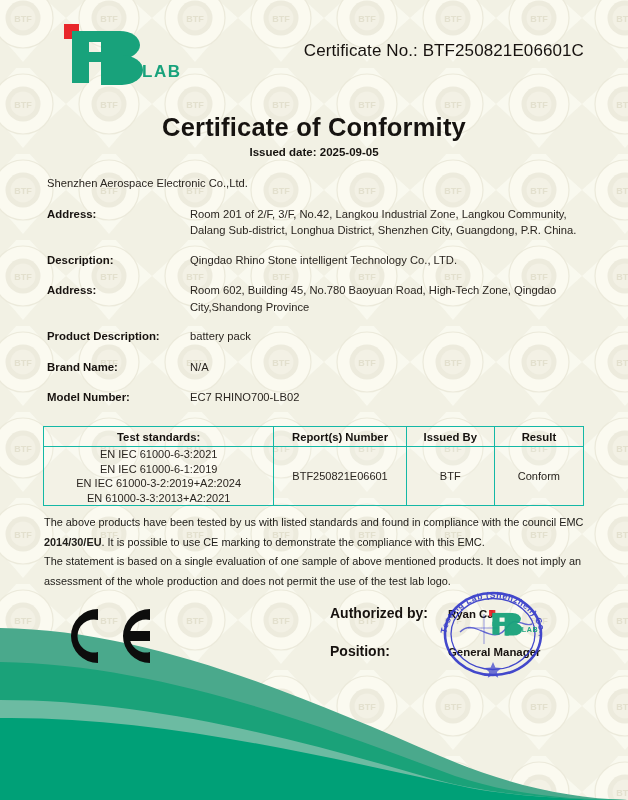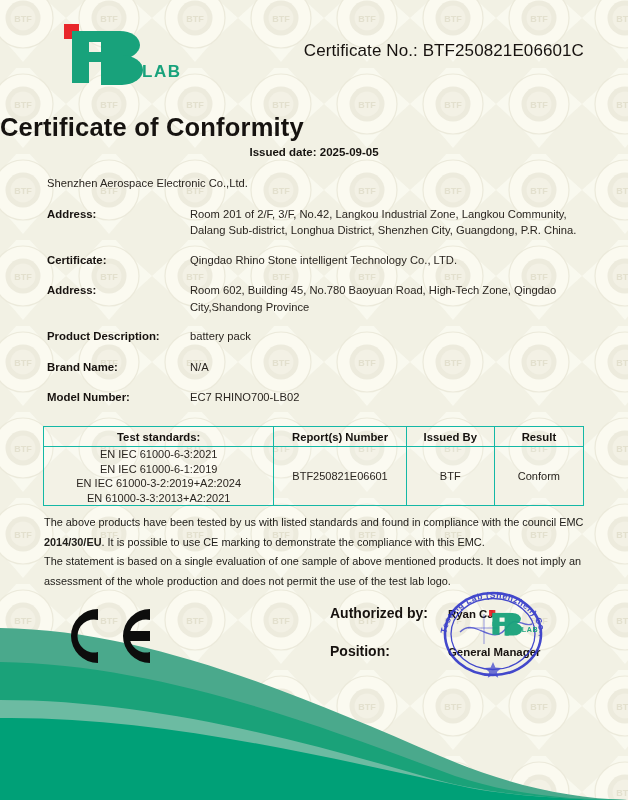--- a/index.html
+++ b/index.html
@@ -64,20 +64,21 @@
     color: #17120f;
     letter-spacing: 0.1px;
     white-space: nowrap;
   }
 
   #page-title {
     position: absolute;
     left: 0;
     right: 0;
     top: 113px;
+    text-align: center;
     font-size: 25.5px;
     font-weight: bold;
     color: #161310;
     letter-spacing: 0.2px;
   }
 
   #issued-date {
     position: absolute;
     left: 0;
     right: 0;
@@ -265,21 +266,21 @@
 
     <div id="fields">
       <div class="field-row">
         <div class="field-value">Shenzhen Aerospace Electronic Co.,Ltd.</div>
       </div>
       <div class="field-row tall">
         <div class="field-label">Address:</div>
         <div class="field-value">Room 201 of 2/F, 3/F, No.42, Langkou Industrial Zone, Langkou Community, Dalang Sub-district, Longhua  District, Shenzhen City, Guangdong, P.R. China.</div>
       </div>
       <div class="field-row">
-        <div class="field-label">Certificate:</div>
+        <div class="field-label">Description:</div>
         <div class="field-value">Qingdao Rhino Stone intelligent Technology Co., LTD.</div>
       </div>
       <div class="field-row tall">
         <div class="field-label">Address:</div>
         <div class="field-value">Room 602, Building 45, No.780 Baoyuan Road, High-Tech Zone, Qingdao City,Shandong Province</div>
       </div>
       <div class="field-row">
         <div class="field-label">Product Description:</div>
         <div class="field-value">battery pack</div>
       </div>

